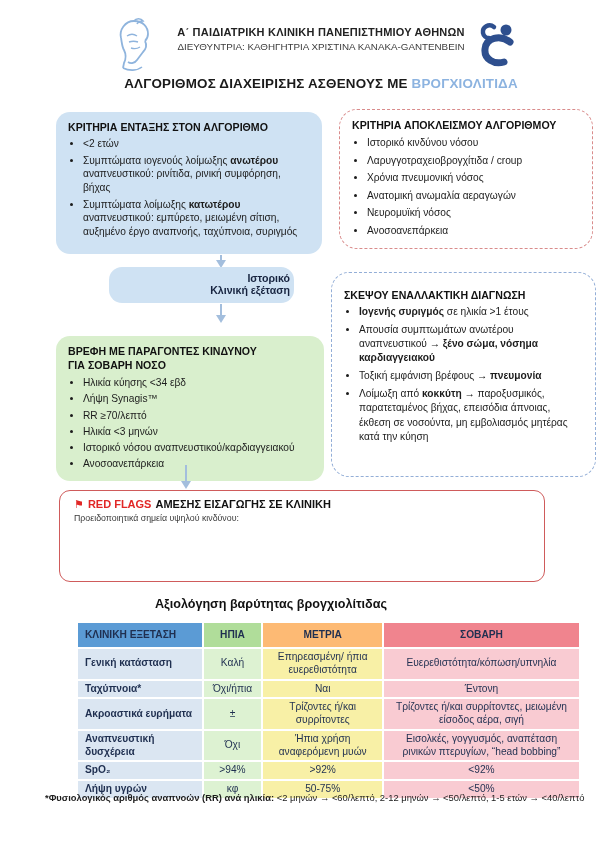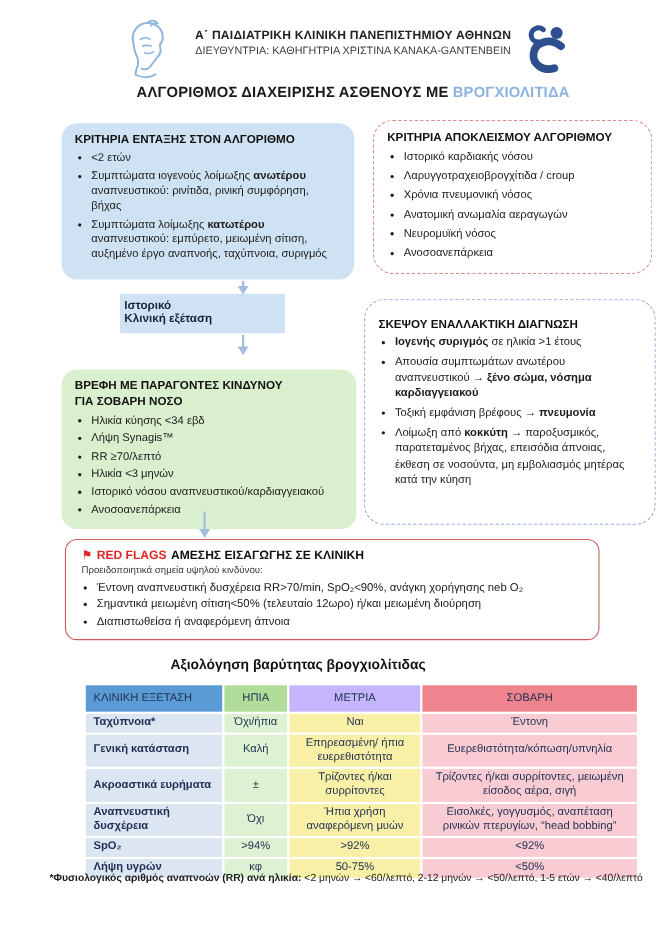--- a/index.html
+++ b/index.html
@@ -22,47 +22,47 @@
   .box h3{margin:0 0 4px 0;font-size:10.6px;font-weight:bold;color:#111;}
   .box ul{margin:2px 0 0 0;padding:0 0 0 15px;}
   .box li{font-size:10.2px;line-height:1.34;margin-bottom:3px;color:#1c1c1c;}
   .blue-fill{background:#cfe2f3;}
   .green-fill{background:#d9efcd;}
   .dash-red{background:#fff;border:1.6px dashed #d98b8b;border-radius:18px;}
   .dash-blue{background:#fff;border:1.6px dashed #93aed7;border-radius:18px;}
   .box-inclusion{left:35px;top:112px;width:266px;min-height:142px;}
   .box-exclusion{left:318px;top:109px;width:254px;min-height:140px;}
   .box-exclusion li{line-height:1.62;margin-bottom:1px;}
-  .box-history{left:88px;top:267px;width:150px;min-height:36px;border-radius:1px;
-    text-align:left;font-size:10.6px;font-weight:bold;color:#16233f;padding:5px 4px;}
+  .box-history{left:88px;top:267px;width:185px;min-height:36px;border-radius:13px;
+    text-align:right;font-size:10.6px;font-weight:bold;color:#16233f;padding:5px 4px;}
   .box-risk{left:35px;top:336px;width:268px;min-height:140px;}
   .box-risk li{line-height:1.5;margin-bottom:1px;}
   .box-alt{left:310px;top:272px;width:265px;min-height:205px;padding-top:16px;}
   .box-alt li{line-height:1.38;margin-bottom:4px;}
   .flow-arrow{position:absolute;}
   
   .redflags{box-sizing:border-box;position:absolute;left:38px;top:490px;width:486px;min-height:92px;
     border:1.6px solid #cf5b5b;border-radius:11px;background:#fff;padding:7px 14px 6px 14px;}
   .rf-title{font-size:11px;font-weight:bold;color:#111;}
   .rf-title .flag{color:#e12726;font-size:11px;margin-right:4px;}
   .rf-title .red{color:#e12726;margin-right:4px;}
   .rf-sub{font-size:8.8px;color:#3a3a3a;margin-top:2px;}
   .redflags ul{margin:4px 0 0 0;padding:0 0 0 14px;}
   .redflags li{font-size:10.3px;line-height:1.5;color:#1c1c1c;}
   
   .sev-title{position:absolute;left:0;top:597px;width:500px;text-align:center;
     font-size:12.6px;font-weight:bold;color:#111;}
   .sev-table{position:absolute;left:55px;top:621px;width:505px;border-collapse:collapse;}
   .sev-table th,.sev-table td{border:2px solid #ffffff;font-size:10.2px;color:#1f2f50;
     text-align:center;vertical-align:middle;padding:2px 4px;line-height:1.25;}
-  .sev-table th{font-weight:normal;height:20px;}
+  .sev-table th{font-weight:bold;height:20px;}
   .sev-table td.lbl{text-align:left;font-weight:bold;padding-left:7px;}
   .th-exam{background:#5b9bd5;text-align:left!important;padding-left:7px!important;}
   .th-mild{background:#b0dd9a;}
-  .th-mod{background:#c4b5fd;}
+  .th-mod{background:#fdba74;}
   .th-sev{background:#f0848e;}
   .td-exam{background:#dbe6f2;}
   .td-mild{background:#ddf2d2;}
   .td-mod{background:#f8f0a6;}
   .td-sev{background:#f9cbd2;}
   
   .footnote{position:absolute;left:24px;top:792px;width:556px;font-size:9.4px;color:#1c1c1c;line-height:1.35;}
   .footnote b{font-weight:bold;}
 </style>
 </head>
@@ -104,21 +104,21 @@
     <ul>
       <li><span>&lt;2 ετών</span><b></b><span></span></li>
       <li><span>Συμπτώματα ιογενούς λοίμωξης </span><b>ανωτέρου</b><span> αναπνευστικού: ρινίτιδα, ρινική συμφόρηση, βήχας</span></li>
       <li><span>Συμπτώματα λοίμωξης </span><b>κατωτέρου</b><span> αναπνευστικού: εμπύρετο, μειωμένη σίτιση, αυξημένο έργο αναπνοής, ταχύπνοια, συριγμός</span></li>
     </ul>
   </div>
 
   <div class="box dash-red box-exclusion">
     <h3>ΚΡΙΤΗΡΙΑ ΑΠΟΚΛΕΙΣΜΟΥ ΑΛΓΟΡΙΘΜΟΥ</h3>
     <ul>
-      <li>Ιστορικό καρδιακής νόσου</li>
+      <li>Ιστορικό κινδύνου νόσου</li>
       <li>Λαρυγγοτραχειοβρογχίτιδα / croup</li>
       <li>Χρόνια πνευμονική νόσος</li>
       <li>Ανατομική ανωμαλία αεραγωγών</li>
       <li>Νευρομυϊκή νόσος</li>
       <li>Ανοσοανεπάρκεια</li>
     </ul>
   </div>
 
   <svg class="flow-arrow" style="left:194px;top:255px;" width="12" height="13">
     <line x1="6" y1="0" x2="6" y2="6" stroke="#a3bedd" stroke-width="2"></line>
@@ -161,25 +161,20 @@
   <svg class="flow-arrow" style="left:159px;top:465px;" width="12" height="24">
     <line x1="6" y1="0" x2="6" y2="17" stroke="#a3bedd" stroke-width="2"></line>
     <polygon points="1,16 11,16 6,24" fill="#a3bedd"></polygon>
   </svg>
 
   <div class="redflags">
     <div class="rf-title">
       <span class="flag">⚑</span><span class="red">RED FLAGS</span><span>ΑΜΕΣΗΣ ΕΙΣΑΓΩΓΗΣ ΣΕ ΚΛΙΝΙΚΗ</span>
     </div>
     <div class="rf-sub">Προειδοποιητικά σημεία υψηλού κινδύνου:</div>
-    <ul>
-      <li>Έντονη αναπνευστική δυσχέρεια RR&gt;70/min, SpO₂&lt;90%, ανάγκη χορήγησης neb O₂</li>
-      <li>Σημαντικά μειωμένη σίτιση&lt;50% (τελευταίο 12ωρο) ή/και μειωμένη διούρηση</li>
-      <li>Διαπιστωθείσα ή αναφερόμενη άπνοια</li>
-    </ul>
   </div>
 
   <div class="sev-title">Αξιολόγηση βαρύτητας βρογχιολίτιδας</div>
 
   <table class="sev-table">
     <colgroup>
         <col style="width:126px">
         <col style="width:60px">
         <col style="width:121px">
         <col style="width:198px">
@@ -187,32 +182,32 @@
     <thead>
       <tr>
         <th class="th-exam">ΚΛΙΝΙΚΗ ΕΞΕΤΑΣΗ</th>
         <th class="th-mild">ΗΠΙΑ</th>
         <th class="th-mod">ΜΕΤΡΙΑ</th>
         <th class="th-sev">ΣΟΒΑΡΗ</th>
       </tr>
     </thead>
     <tbody>
       <tr>
+        <td class="lbl td-exam">Γενική κατάσταση</td>
+        <td class="td-mild">Καλή</td>
+        <td class="td-mod">Επηρεασμένη/ ήπια ευερεθιστότητα</td>
+        <td class="td-sev">Ευερεθιστότητα/κόπωση/υπνηλία</td>
+      </tr>
+      <tr>
         <td class="lbl td-exam">Ταχύπνοια*</td>
         <td class="td-mild">Όχι/ήπια</td>
         <td class="td-mod">Ναι</td>
         <td class="td-sev">Έντονη</td>
       </tr>
       <tr>
-        <td class="lbl td-exam">Γενική κατάσταση</td>
-        <td class="td-mild">Καλή</td>
-        <td class="td-mod">Επηρεασμένη/ ήπια ευερεθιστότητα</td>
-        <td class="td-sev">Ευερεθιστότητα/κόπωση/υπνηλία</td>
-      </tr>
-      <tr>
         <td class="lbl td-exam">Ακροαστικά ευρήματα</td>
         <td class="td-mild">±</td>
         <td class="td-mod">Τρίζοντες ή/και συρρίτοντες</td>
         <td class="td-sev">Τρίζοντες ή/και συρρίτοντες, μειωμένη είσοδος αέρα, σιγή</td>
       </tr>
       <tr>
         <td class="lbl td-exam">Αναπνευστική δυσχέρεια</td>
         <td class="td-mild">Όχι</td>
         <td class="td-mod">Ήπια χρήση αναφερόμενη μυών</td>
         <td class="td-sev">Εισολκές, γογγυσμός, αναπέταση ρινικών πτερυγίων, “head bobbing”</td>

